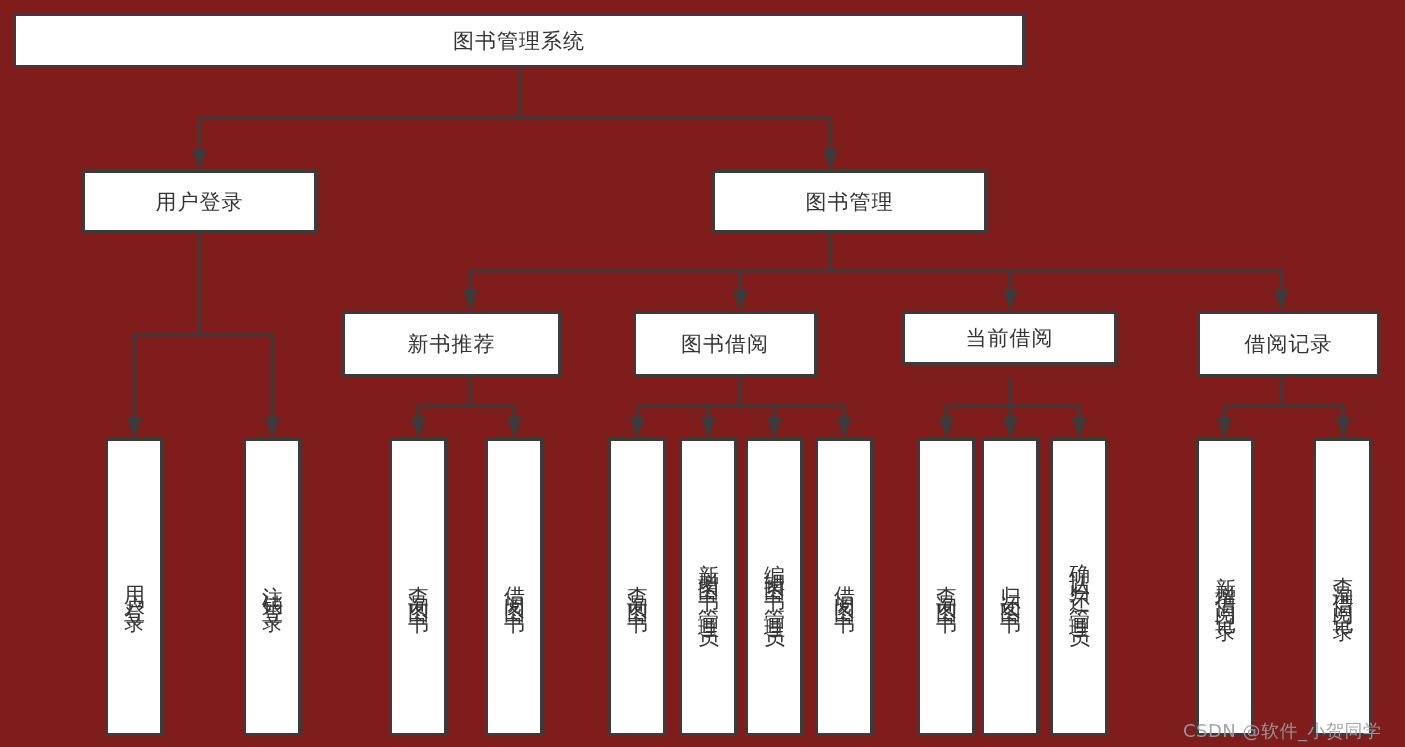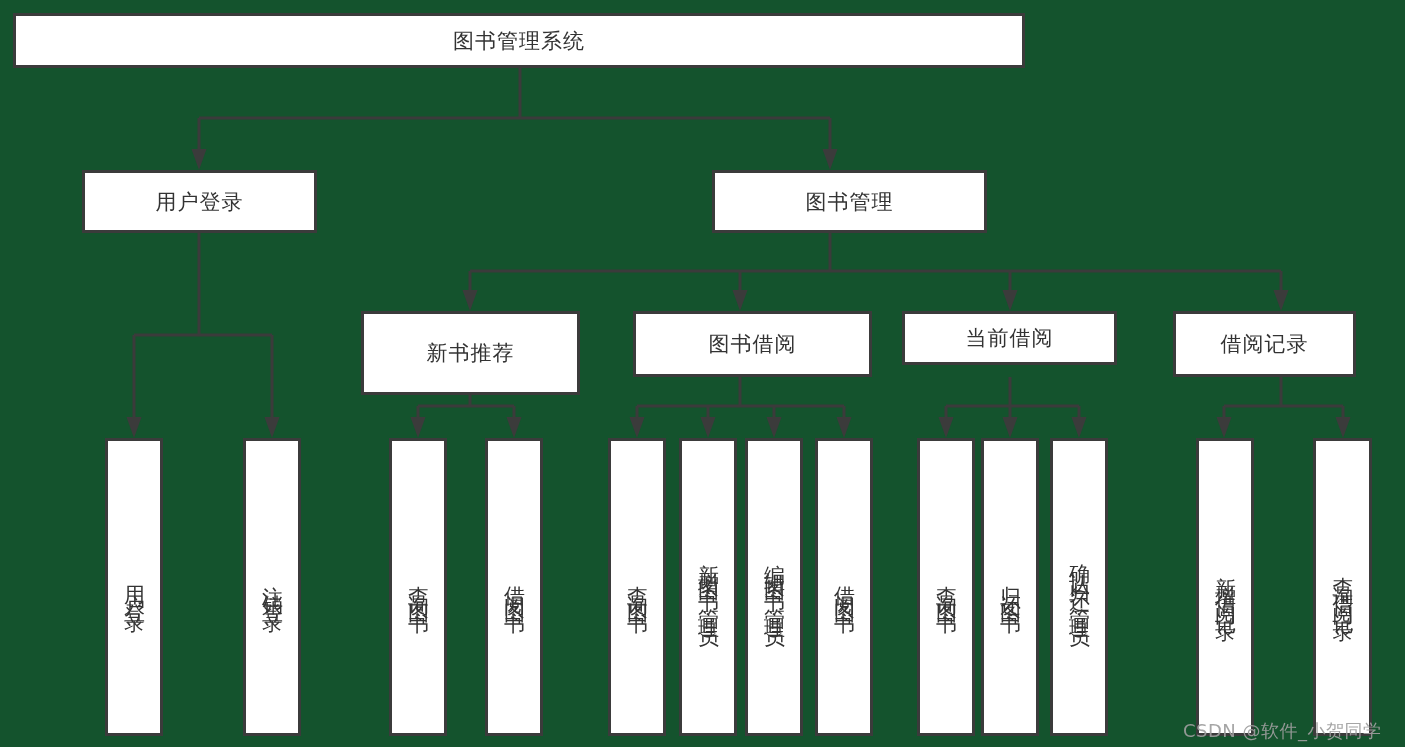--- a/index.html
+++ b/index.html
@@ -1,19 +1,19 @@
 <!DOCTYPE html>
 <html><head>
 <meta charset="utf-8">
 <style>
   html,body { margin:0; padding:0; background:#ffffff; }
   .canvas {
     position:relative;
     width:1405px; height:747px;
-    background:#14532d;
+    background:#7f1d1d;
     font-family:"DejaVu Sans","Liberation Sans",sans-serif;
     overflow:hidden;
   }
   svg.connectors {
     position:absolute; left:0; top:0; z-index:1;
   }
   .box {
     position:absolute;
     box-sizing:border-box;
     background:#ffffff;
@@ -102,30 +102,30 @@
     <span>图书管理系统</span>
   </div>
 
   <div class="box h" style="left:82px;top:170px;width:235px;height:63px">
     <span>用户登录</span>
   </div>
   <div class="box h" style="left:712px;top:170px;width:275px;height:63px">
     <span>图书管理</span>
   </div>
 
-  <div class="box h" style="left:361px;top:311px;width:219px;height:84px">
+  <div class="box h" style="left:342px;top:311px;width:219px;height:66px">
     <span>新书推荐</span>
   </div>
-  <div class="box h" style="left:633px;top:311px;width:239px;height:66px">
+  <div class="box h" style="left:633px;top:311px;width:184px;height:66px">
     <span>图书借阅</span>
   </div>
   <div class="box h" style="left:902px;top:311px;width:215px;height:54px">
     <span>当前借阅</span>
   </div>
-  <div class="box h" style="left:1173px;top:311px;width:183px;height:66px">
+  <div class="box h" style="left:1197px;top:311px;width:183px;height:66px">
     <span>借阅记录</span>
   </div>
 
   <div class="box v" style="left:105px;top:438px;width:58px;height:298px">
     <span>用户登录</span>
   </div>
   <div class="box v" style="left:243px;top:438px;width:58px;height:298px">
     <span>注销登录</span>
   </div>
 

